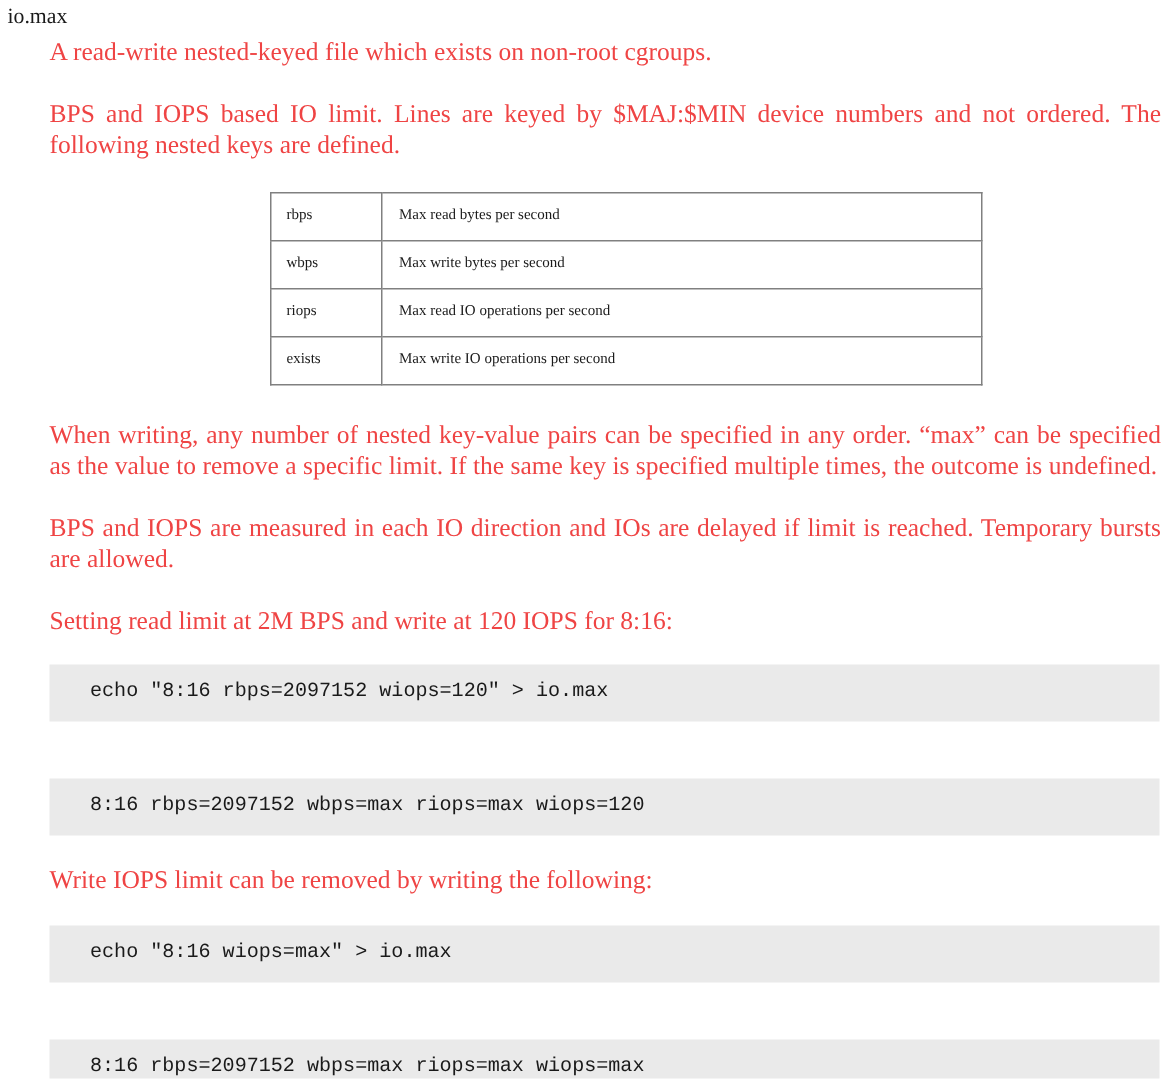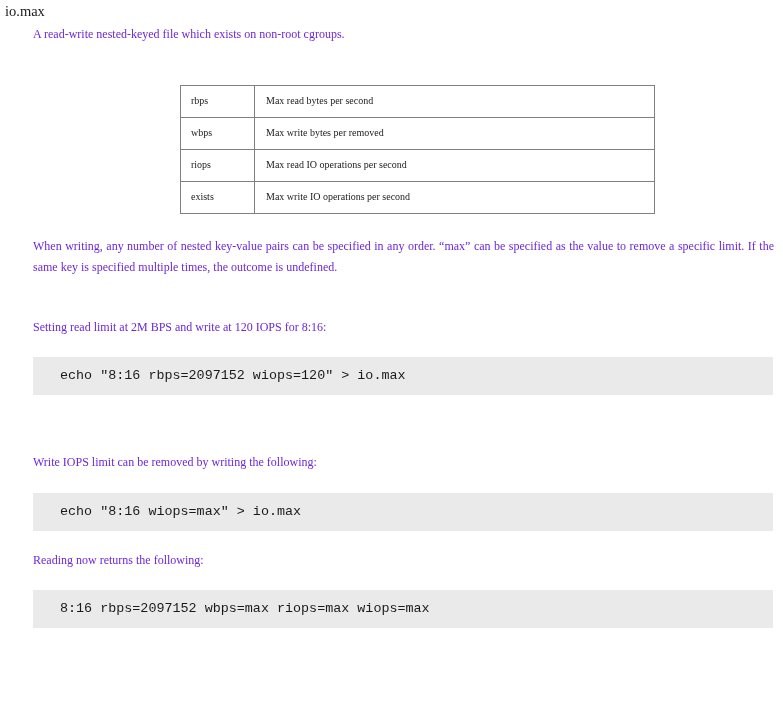--- a/index.html
+++ b/index.html
@@ -36,24 +36,24 @@
   
   .body-block {
     position: absolute;
     left: 33px;
     top: 24px;
     width: 741px;
   }
 
   p.para {
     margin: 0 0 0 0;
-    font-size: 12px;
+    font-size: 17px;
     line-height: 21.5px;
     text-align: justify;
-    color: #6d28d9;
+    color: #ef4444;
     hyphens: manual;
   }
 
   .sp-a { height: 19px; }
   .sp-b { height: 20px; }
   .sp-c { height: 22px; }
   .sp-d { height: 19px; }
 
   
   .keytable-wrap {
@@ -108,82 +108,86 @@
 <div class="page">
 
   <div class="term">io.max</div>
 
   <div class="body-block">
 
     <p class="para">A read-write nested-keyed file which exists on non-root cgroups.</p>
 
     <div class="sp-a"></div>
 
+    <p class="para">BPS and IOPS based IO limit. Lines are keyed by $MAJ:$MIN device numbers and not ordered. The following nested keys are defined.</p>
 
     <div class="sp-b"></div>
 
     <div class="keytable-wrap">
       <table class="keytable">
         <tbody>
           <tr>
             <td class="k">rbps</td>
             <td class="v">Max read bytes per second</td>
           </tr>
           <tr>
             <td class="k">wbps</td>
-            <td class="v">Max write bytes per removed</td>
+            <td class="v">Max write bytes per second</td>
           </tr>
           <tr>
             <td class="k">riops</td>
             <td class="v">Max read IO operations per second</td>
           </tr>
           <tr>
             <td class="k">exists</td>
             <td class="v">Max write IO operations per second</td>
           </tr>
         </tbody>
       </table>
     </div>
 
     <div class="sp-c"></div>
 
     <p class="para">When writing, any number of nested key-value pairs can be specified in any order. “max” can be specified as the value to remove a specific limit. If the same key is specified multiple times, the outcome is undefined.</p>
 
     <div class="sp-a"></div>
 
+    <p class="para">BPS and IOPS are measured in each IO direction and IOs are delayed if limit is reached. Temporary bursts are allowed.</p>
 
     <div class="sp-a"></div>
 
     <p class="para">Setting read limit at 2M BPS and write at 120 IOPS for 8:16:</p>
 
     <div class="sp-d"></div>
 
     <div class="codeblock-outer">
       <pre class="code">echo "8:16 rbps=2097152 wiops=120" &gt; io.max</pre>
     </div>
 
     <div class="sp-d"></div>
 
 
     <div class="sp-d"></div>
 
+    <div class="codeblock-outer">
+      <pre class="code">8:16 rbps=2097152 wbps=max riops=max wiops=120</pre>
+    </div>
 
     <div class="sp-d"></div>
 
     <p class="para">Write IOPS limit can be removed by writing the following:</p>
 
     <div class="sp-d"></div>
 
     <div class="codeblock-outer">
       <pre class="code">echo "8:16 wiops=max" &gt; io.max</pre>
     </div>
 
     <div class="sp-d"></div>
 
-    <p class="para">Reading now returns the following:</p>
 
     <div class="sp-d"></div>
 
     <div class="codeblock-outer">
       <pre class="code">8:16 rbps=2097152 wbps=max riops=max wiops=max</pre>
     </div>
 
   </div>
 </div>
 

